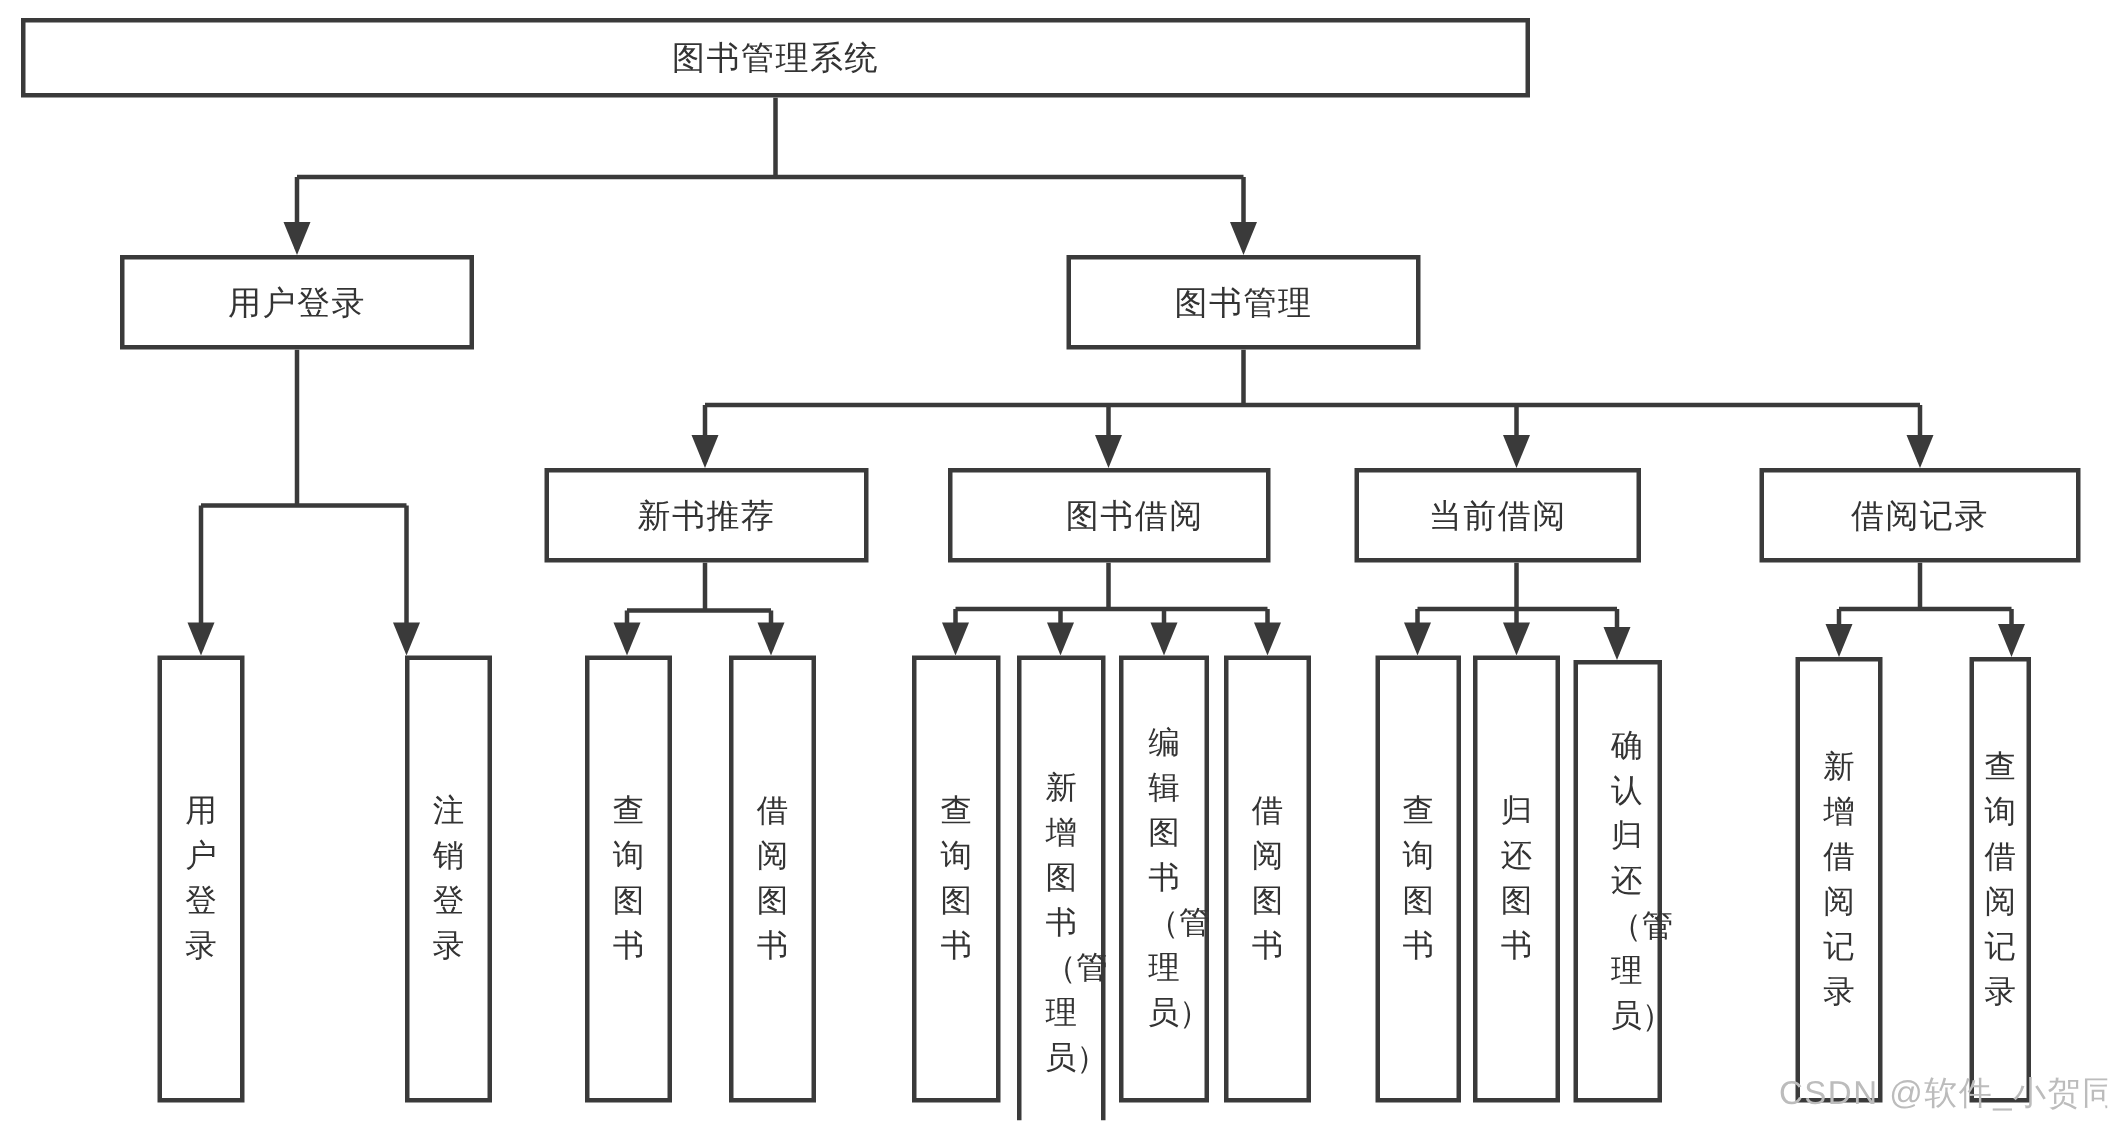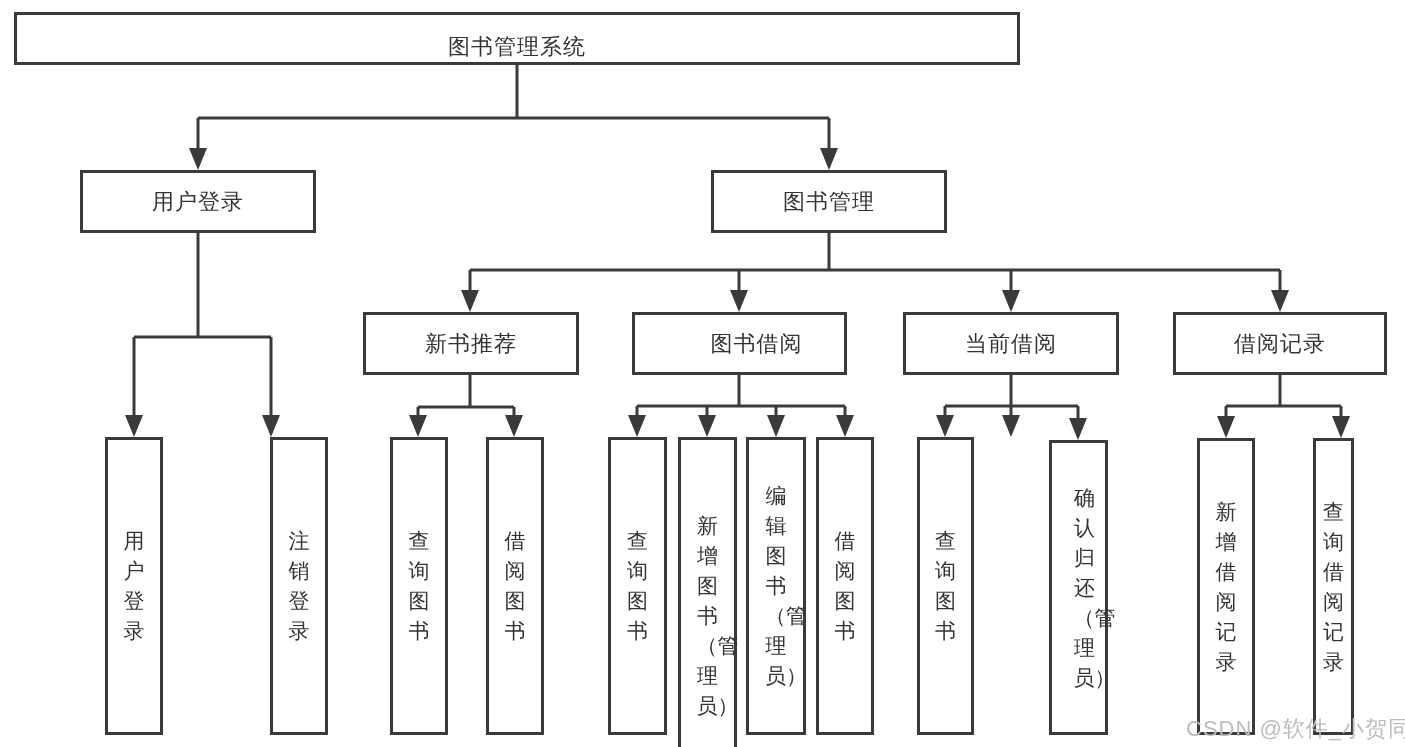--- a/index.html
+++ b/index.html
@@ -106,38 +106,38 @@
       <path d="M767 415 L785 415 L776 437 Z"></path>
       <path d="M836 415 L854 415 L845 437 Z"></path>
       <path d="M936 415 L954 415 L945 437 Z"></path>
       <path d="M1002 415 L1020 415 L1011 437 Z"></path>
       <path d="M1069 418 L1087 418 L1078 440 Z"></path>
       <path d="M1217 416 L1235 416 L1226 438 Z"></path>
       <path d="M1332 416 L1350 416 L1341 438 Z"></path>
     </g>
   </svg>
 
-  <div class="box" style="left:14px; top:12px; width:1006px; height:53px;align-items:flex-end;">
+  <div class="box" style="left:14px; top:12px; width:1006px; height:53px;">
     <span class="hlabel">图书管理系统</span>
   </div>
 
   <div class="box" style="left:80px; top:170px; width:236px; height:63px;">
     <span class="hlabel">用户登录</span>
   </div>
   <div class="box" style="left:711px; top:170px; width:236px; height:63px;">
     <span class="hlabel">图书管理</span>
   </div>
 
   <div class="box" style="left:363px; top:312px; width:216px; height:63px;">
     <span class="hlabel">新书推荐</span>
   </div>
   <div class="box" style="left:632px; top:312px; width:215px; height:63px;padding-left:34px;">
     <span class="hlabel">图书借阅</span>
   </div>
-  <div class="box" style="left:903px; top:312px; width:216px; height:63px;">
+  <div class="box" style="left:903px; top:312px; width:191px; height:63px;">
     <span class="hlabel">当前借阅</span>
   </div>
   <div class="box" style="left:1173px; top:312px; width:214px; height:63px;">
     <span class="hlabel">借阅记录</span>
   </div>
 
   <div class="box" style="left:105px; top:437px; width:58px; height:298px;">
     <span class="vlabel">用户登录</span>
   </div>
   <div class="box" style="left:242px; top:437px; width:58px; height:298px;margin-left:28px;">
@@ -160,20 +160,23 @@
   <div class="box" style="left:746px; top:437px; width:60px; height:298px;">
     <span class="vlabel">编辑图书（管理员）</span>
   </div>
   <div class="box" style="left:816px; top:437px; width:58px; height:298px;">
     <span class="vlabel">借阅图书</span>
   </div>
 
   <div class="box" style="left:917px; top:437px; width:57px; height:298px;">
     <span class="vlabel">查询图书</span>
   </div>
+  <div class="box" style="left:982px; top:437px; width:58px; height:298px;">
+    <span class="vlabel">归还图书</span>
+  </div>
   <div class="box" style="left:1049px; top:440px; width:59px; height:295px;padding-left:12px;">
     <span class="vlabel">确认归还（管理员）</span>
   </div>
 
   <div class="box" style="left:1197px; top:438px; width:58px; height:297px;">
     <span class="vlabel">新增借阅记录</span>
   </div>
   <div class="box" style="left:1313px; top:438px; width:41px; height:297px;">
     <span class="vlabel">查询借阅记录</span>
   </div>

